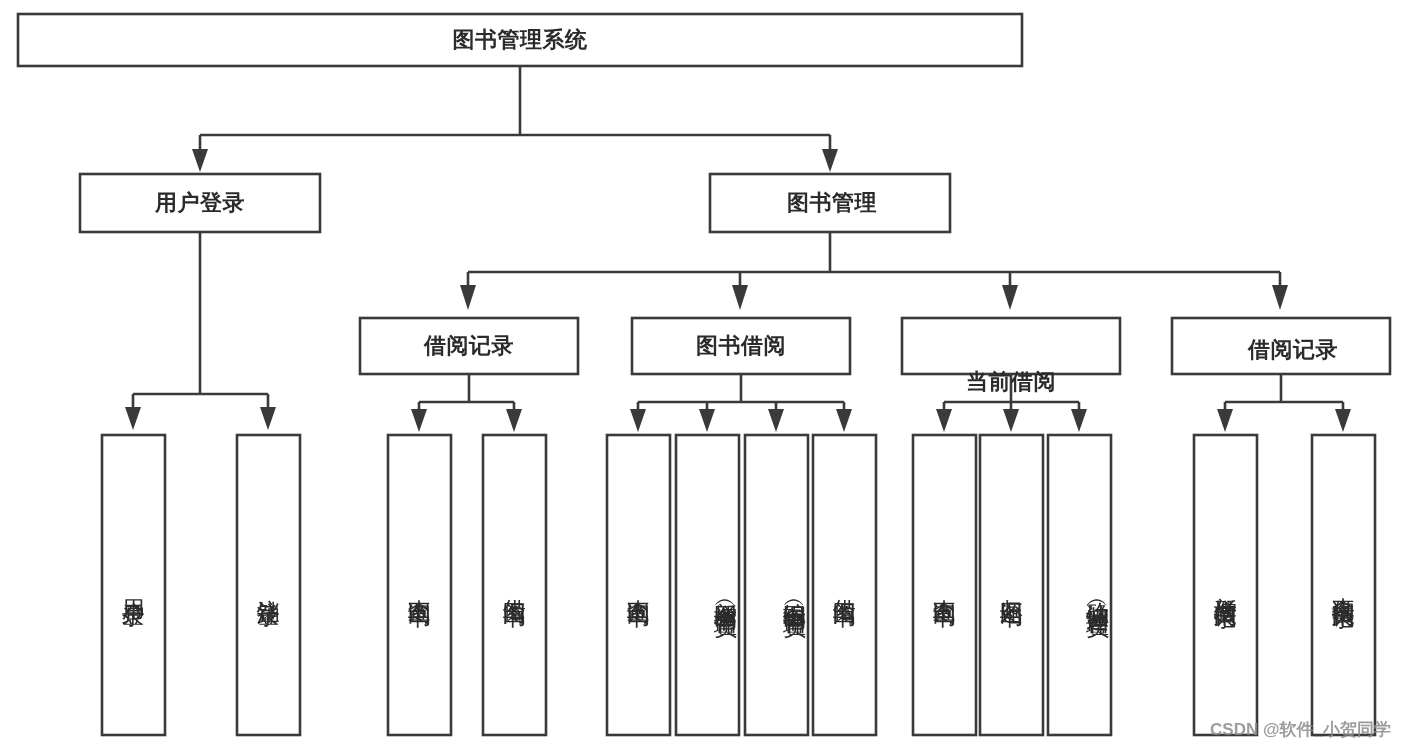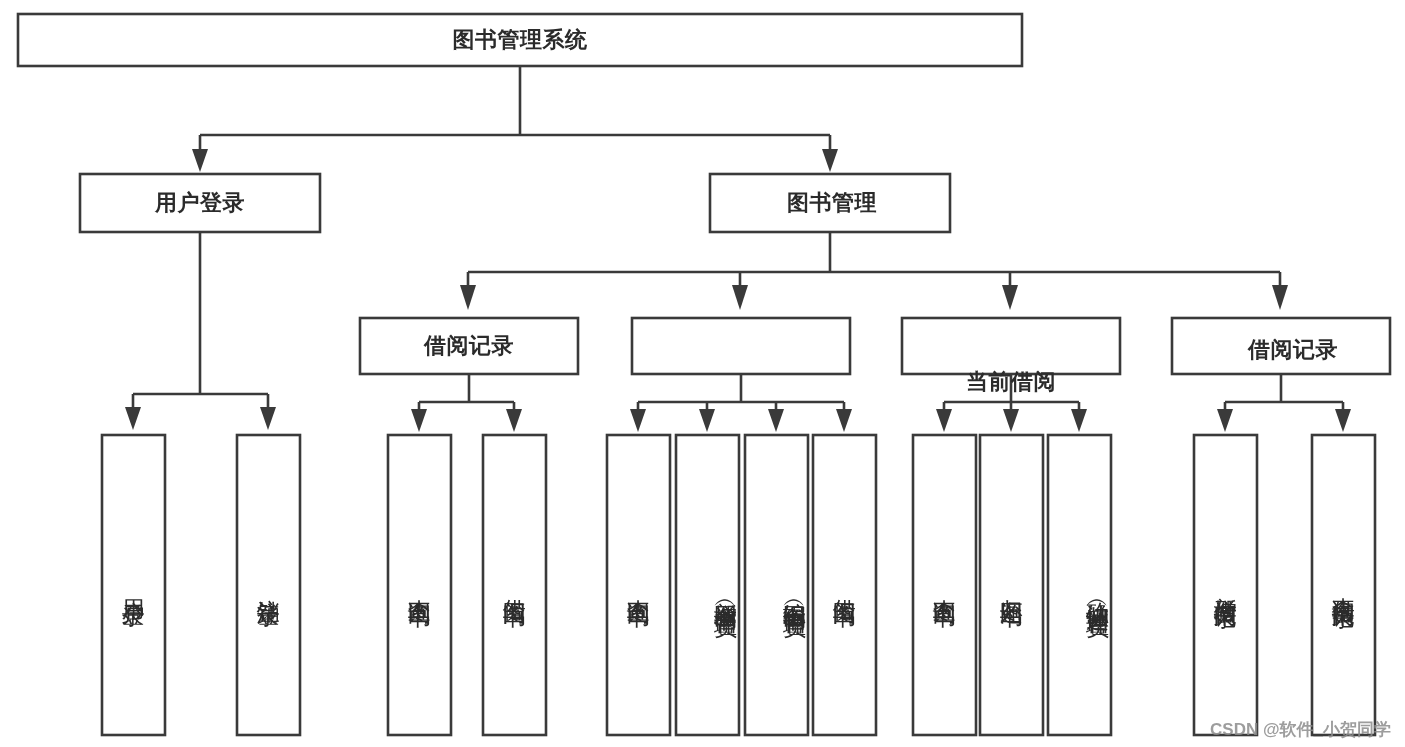--- a/index.html
+++ b/index.html
@@ -147,20 +147,21 @@
   </svg>
 
   <div class="node-label horiz" style="left:18px; top:14px; width:1004px; height:52px;">图书管理系统</div>
 
   <div class="node-label horiz" style="left:80px; top:174px; width:240px; height:58px;">用户登录</div>
 
   <div class="node-label horiz" style="left:712px; top:174px; width:240px; height:58px;">图书管理</div>
 
   <div class="node-label horiz" style="left:360px; top:318px; width:218px; height:56px;">借阅记录</div>
 
+  <div class="node-label horiz" style="left:632px; top:318px; width:218px; height:56px;">图书借阅</div>
 
   <div class="node-label horiz" style="left:902px; top:318px; width:218px; height:56px;margin-top:36px;">当前借阅</div>
 
   <div class="node-label horiz" style="left:1172px; top:318px; width:218px; height:65px;padding-left:24px;">借阅记录</div>
 
   <div class="node-label vert" style="left:102px; top:435px; width:63px; height:300px;">用户登录</div>
 
   <div class="node-label vert" style="left:237px; top:435px; width:63px; height:300px;">注销登录</div>
 
   <div class="node-label vert" style="left:388px; top:435px; width:63px; height:300px;">查询图书</div>

